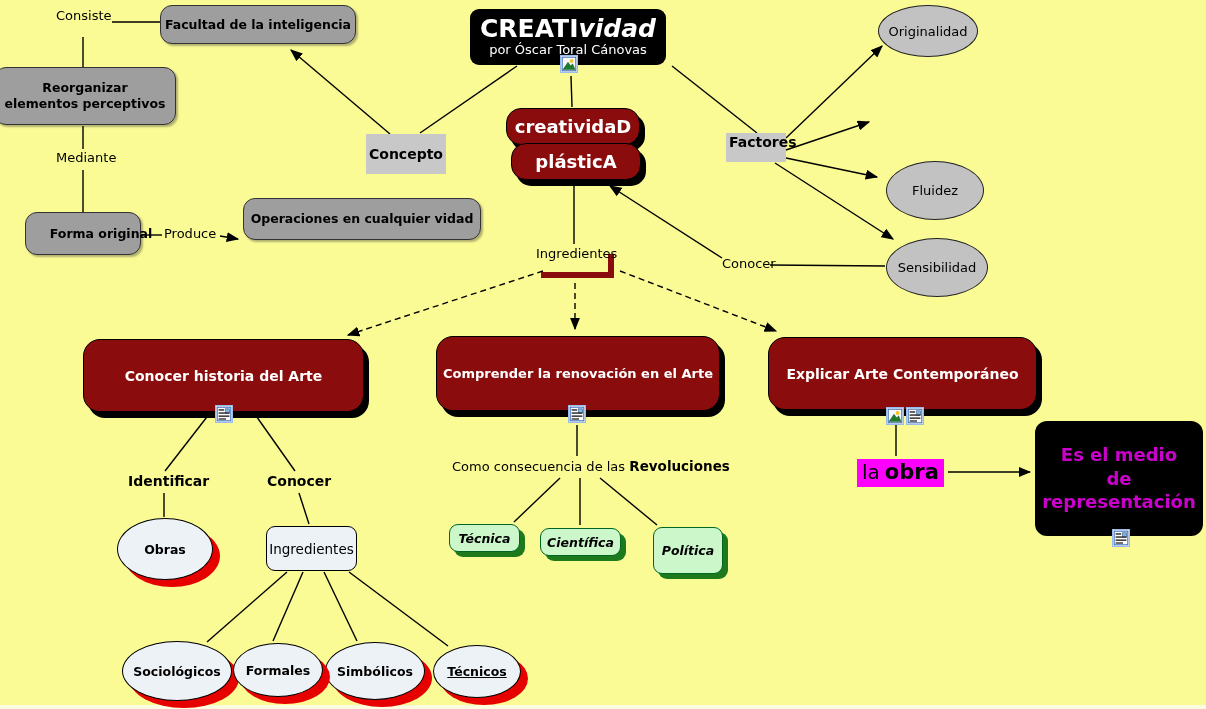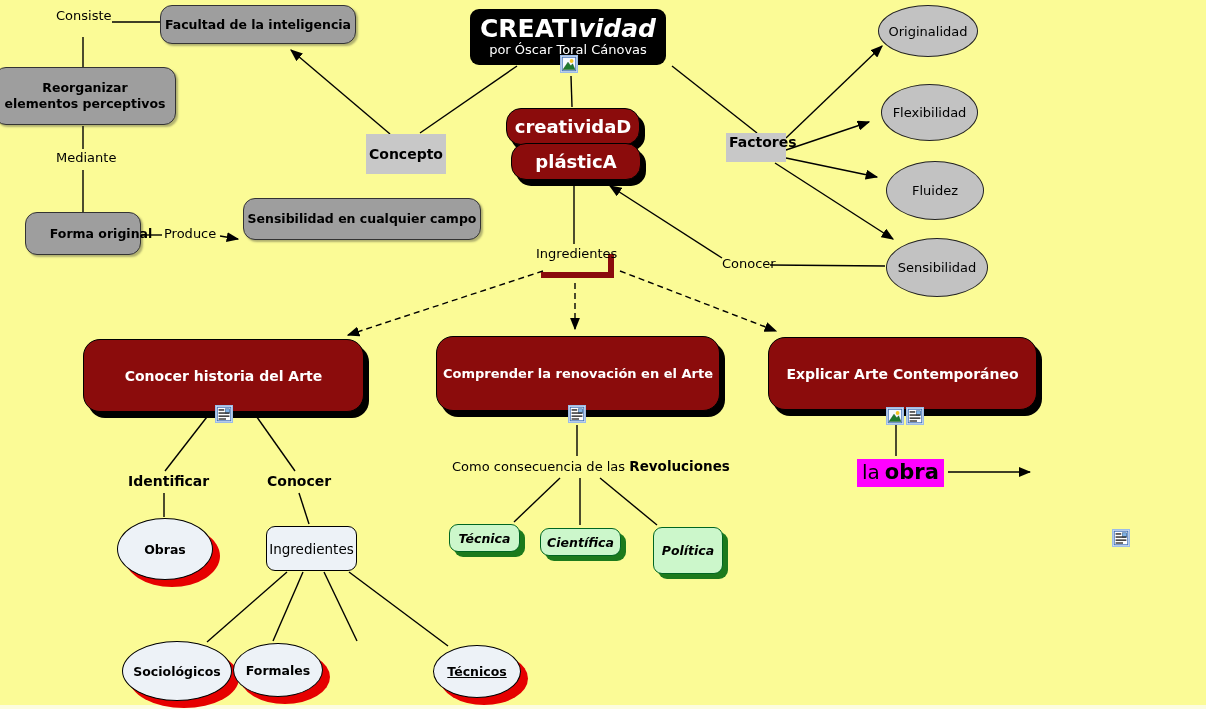--- a/index.html
+++ b/index.html
@@ -151,21 +151,21 @@
 
   <div class="lbl" style="left:56px;top:151px;">Mediante</div>
 
   <div class="node gray-node" style="left:25px;top:212px;width:116px;height:43px;padding-left:36px;">
     <span>Forma original</span>
   </div>
 
   <div class="lbl" style="left:164px;top:227px;">Produce</div>
 
   <div class="node gray-node" style="left:243px;top:198px;width:238px;height:42px;">
-    <span>Sensibilidad en cualquier campo</span>
+    <span>Operaciones en cualquier vidad</span>
   </div>
 
   <div class="node black-box" id="title-box" style="left:470px;top:9px;width:196px;height:56px;">
     <div class="t1"><span>CREATI</span><span class="it">vidad</span></div>
     <div class="t2">por Óscar Toral Cánovas</div>
   </div>
   <svg class="icon" style="left:560px;top:55px;">
       <use href="#icon-picture"></use>
     </svg>
 
@@ -176,23 +176,20 @@
   </div>
   <div class="node maroon mid-word" style="left:511px;top:143px;width:130px;height:37px;">
     <span>plásticA</span>
   </div>
 
   <div class="lbl b silver" style="left:726px;top:133px;width:60px;height:29px;padding-top:1px;">Factores</div>
 
   <div class="node ell gray-ell" style="left:878px;top:5px;width:100px;height:52px;">
     <span>Originalidad</span>
   </div>
-  <div class="node ell gray-ell" style="left:881px;top:84px;width:97px;height:57px;">
-    <span>Flexibilidad</span>
-  </div>
   <div class="node ell gray-ell" style="left:886px;top:161px;width:98px;height:59px;">
     <span>Fluidez</span>
   </div>
   <div class="node ell gray-ell" style="left:886px;top:238px;width:102px;height:59px;">
     <span>Sensibilidad</span>
   </div>
 
   <div class="lbl" style="left:536px;top:247px;">Ingredientes</div>
   <div class="lbl" style="left:722px;top:257px;">Conocer</div>
 
@@ -229,20 +226,23 @@
 
   <div class="node white-rect" style="left:266px;top:526px;width:91px;height:45px;">
     <span>Ingredientes</span>
   </div>
 
   <div class="node ell white-ell" style="left:122px;top:641px;width:110px;height:60px;z-index:2;">
     <span>Sociológicos</span>
   </div>
   <div class="node ell white-ell" style="left:233px;top:643px;width:90px;height:54px;z-index:4;">
     <span>Formales</span>
+  </div>
+  <div class="node ell white-ell" style="left:325px;top:642px;width:100px;height:58px;z-index:3;">
+    <span>Simbólicos</span>
   </div>
   <div class="node ell white-ell" style="left:433px;top:645px;width:88px;height:53px;z-index:2;text-decoration:underline;">
     <span>Técnicos</span>
   </div>
 
   <div class="lbl como" style="left:452px;top:459px;">
     <span class="n">Como consecuencia de las</span>
     <span class="b2">Revoluciones</span>
   </div>
 
@@ -254,18 +254,23 @@
   </div>
   <div class="node green-box" style="left:653px;top:527px;width:70px;height:47px;">
     <span>Política</span>
   </div>
 
   <div class="node" id="la-obra" style="left:857px;top:459px;height:28px;">
     <span class="p1">la</span>
     <span class="p2">obra</span>
   </div>
 
+  <div class="node black-box" id="medio-box" style="left:1035px;top:421px;width:168px;height:115px;border-radius:12px;">
+    <span>Es el medio</span>
+    <span>de</span>
+    <span>representación</span>
+  </div>
   <svg class="icon" style="left:1112px;top:529px;">
       <use href="#icon-doc"></use>
     </svg>
 
   <div id="bottom-strip"></div>
 </div>
 
 </body></html>

